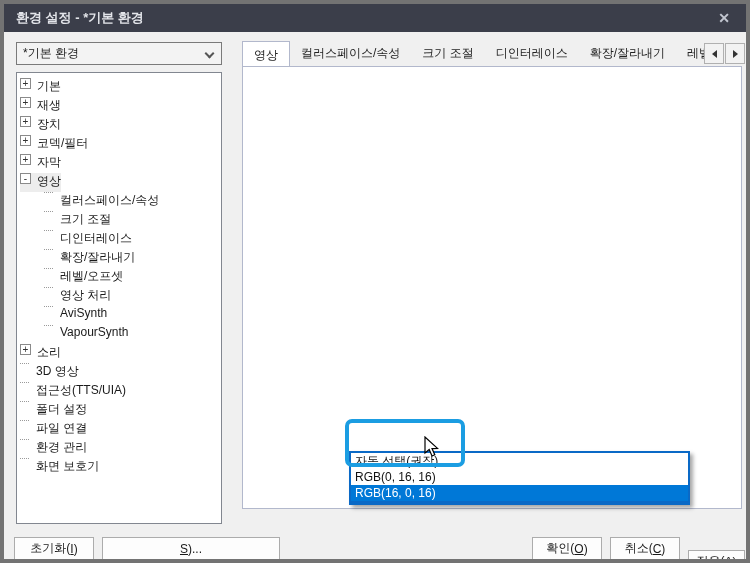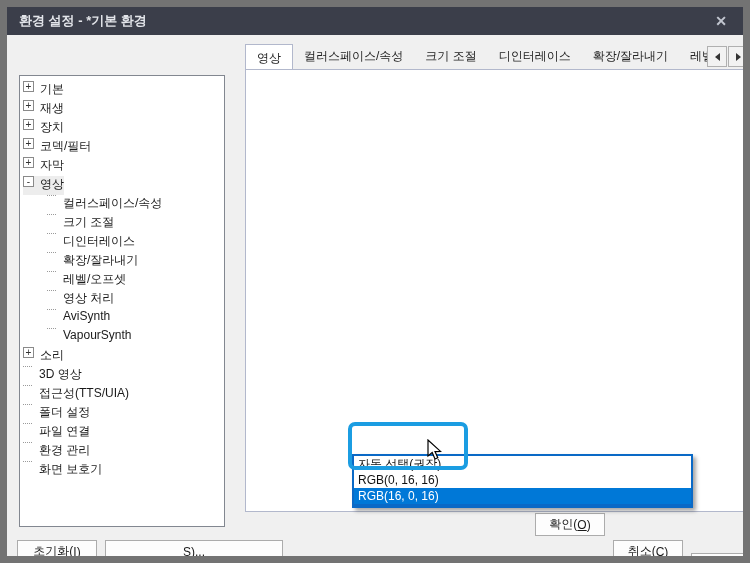--- a/index.html
+++ b/index.html
@@ -1,18 +1,18 @@
 <!DOCTYPE html>
 <html><head>
 <meta charset="utf-8">
 <style>
   * { margin:0; padding:0; box-sizing:border-box; }
   html,body { width:750px; height:563px; font-family:"Liberation Sans", sans-serif; }
   #window { position:relative; width:750px; height:563px; background:#f0f0f0;
-            border:7px solid #737373; overflow:hidden; font-size:12px; color:#1a1a1a; }
+            border:4px solid #737373; overflow:hidden; font-size:12px; color:#1a1a1a; }
 
   
   .titlebar { position:absolute; left:0; top:0; width:100%; height:28px; background:#3b3e4a;
               display:flex; align-items:center; }
   .titlebar .t { color:#e3e5ea; font-weight:bold; font-size:13px; padding-left:12px; }
   .closebtn { position:absolute; right:0; top:0; width:44px; height:28px; display:flex;
               align-items:center; justify-content:center; color:#c2c6d0; font-size:14px; font-weight:bold; }
   .closebtn::after { content:"✕"; }
 
   
@@ -98,20 +98,24 @@
 </head>
 <body>
 
 <div id="window">
 
   <div class="titlebar">
     <span class="t">환경 설정 - *기본 환경</span>
     <div class="closebtn"></div>
   </div>
 
+  <div class="combo" style="left:12px; top:38px; width:206px;">
+    <span>*기본 환경</span>
+    <span class="chev"></span>
+  </div>
 
   <div class="tabs">
     <div class="tab active">영상</div>
     <div class="tab">컬러스페이스/속성</div>
     <div class="tab">크기 조절</div>
     <div class="tab">디인터레이스</div>
     <div class="tab">확장/잘라내기</div>
     <div class="tab">레벨,</div>
   </div>
   <div class="tabarrow" style="left:700px;">
@@ -321,21 +325,21 @@
 
   <div class="btn" style="left:10px; top:533px; width:80px;">
     <span>초기화(</span>
       <span class="mn">I</span>
       <span>)</span>
   </div>
   <div class="btn" style="left:98px; top:533px; width:178px;">
       <span class="mn">S</span>
       <span>)...</span>
   </div>
-  <div class="btn" style="left:528px; top:506px; width:70px;">
+  <div class="btn" style="left:528px; top:533px; width:70px;">
     <span>확인(</span>
       <span class="mn">O</span>
       <span>)</span>
   </div>
   <div class="btn" style="left:606px; top:533px; width:70px;">
     <span>취소(</span>
       <span class="mn">C</span>
       <span>)</span>
   </div>
   <div class="btn" style="left:684px; top:533px; width:57px;margin-top:13px;">

